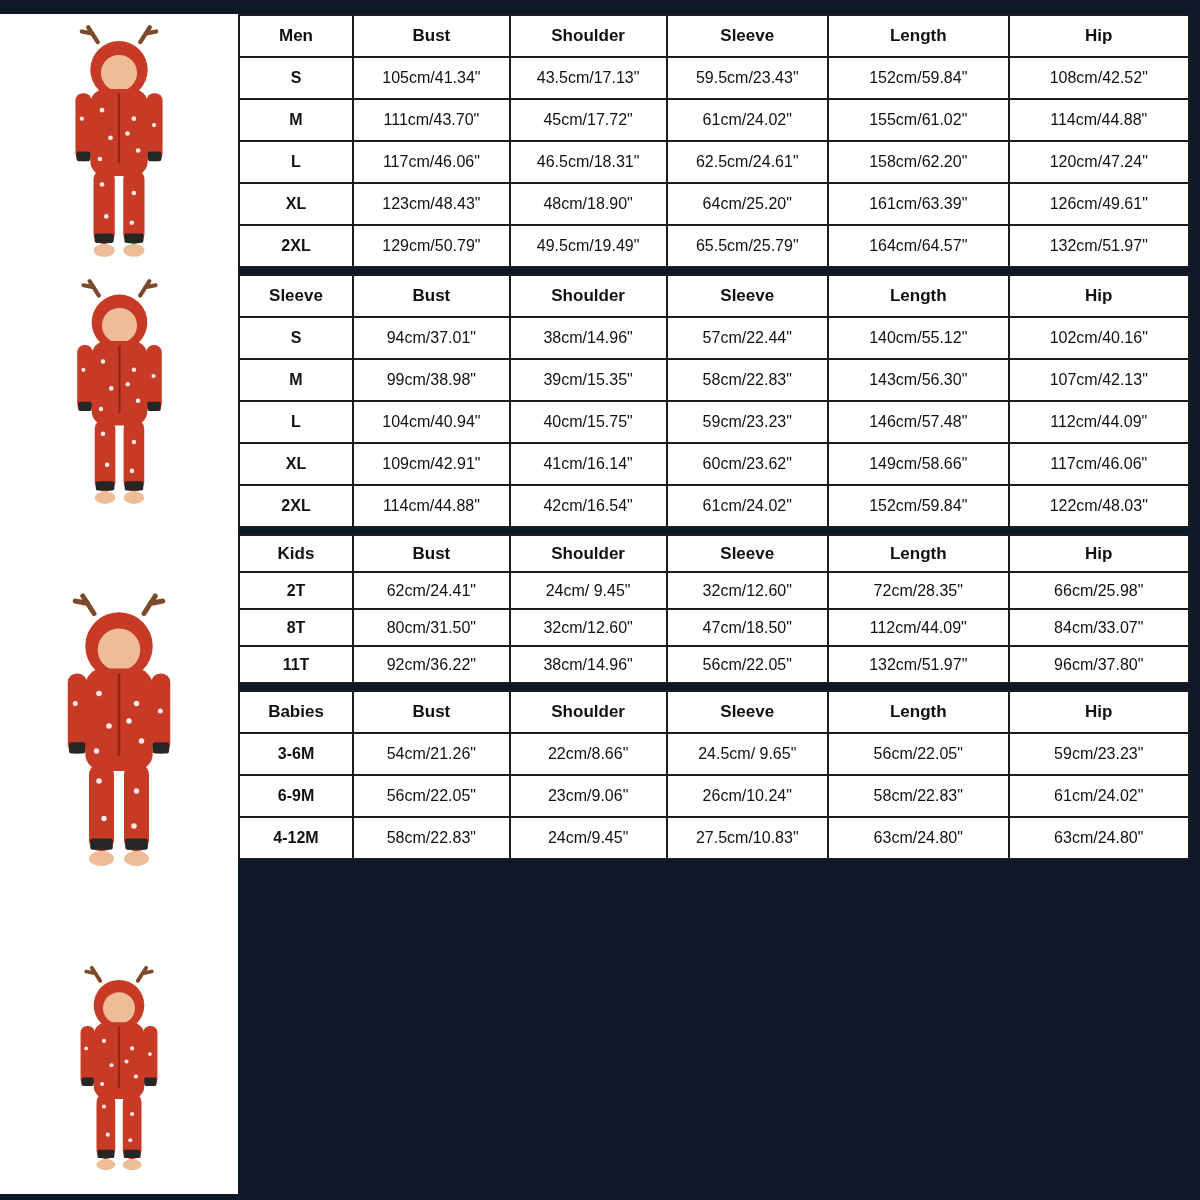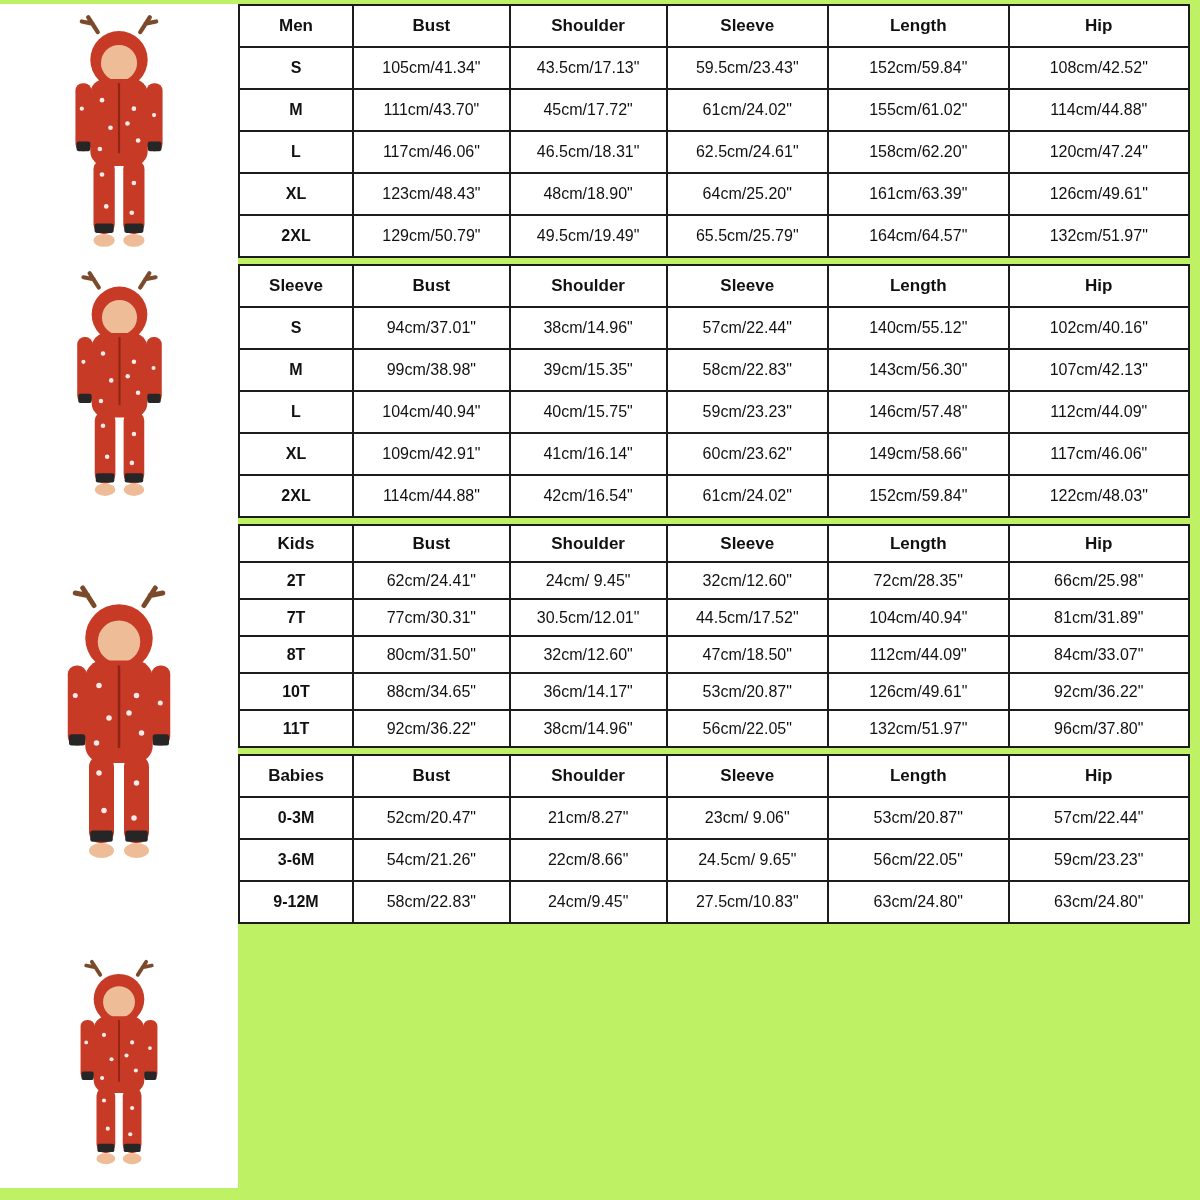--- a/index.html
+++ b/index.html
@@ -7,23 +7,23 @@
     padding: 0;
     background: #ffffff;
     font-family: "Liberation Sans", "DejaVu Sans", sans-serif;
     color: #111111;
   }
   .page {
     width: 1200px;
     height: 1200px;
     display: flex;
     box-sizing: border-box;
-    padding: 4px 10px 6px 0;
+    padding: 14px 10px 6px 0;
     overflow: hidden;
-    background: #bef264;
+    background: #0f172a;
   }
   .photo-col {
     width: 238px;
     flex: 0 0 238px;
     display: flex;
     flex-direction: column;
     align-items: center;
   }
   .photo-cell {
     width: 100%;
@@ -296,44 +296,28 @@
       <tbody>
           <tr>
             <th>2T</th>
             <td>62cm/24.41"</td>
             <td>24cm/ 9.45"</td>
             <td>32cm/12.60"</td>
             <td>72cm/28.35"</td>
             <td>66cm/25.98"</td>
           </tr>
           <tr>
-            <th>7T</th>
-            <td>77cm/30.31"</td>
-            <td>30.5cm/12.01"</td>
-            <td>44.5cm/17.52"</td>
-            <td>104cm/40.94"</td>
-            <td>81cm/31.89"</td>
-          </tr>
-          <tr>
             <th>8T</th>
             <td>80cm/31.50"</td>
             <td>32cm/12.60"</td>
             <td>47cm/18.50"</td>
             <td>112cm/44.09"</td>
             <td>84cm/33.07"</td>
           </tr>
           <tr>
-            <th>10T</th>
-            <td>88cm/34.65"</td>
-            <td>36cm/14.17"</td>
-            <td>53cm/20.87"</td>
-            <td>126cm/49.61"</td>
-            <td>92cm/36.22"</td>
-          </tr>
-          <tr>
             <th>11T</th>
             <td>92cm/36.22"</td>
             <td>38cm/14.96"</td>
             <td>56cm/22.05"</td>
             <td>132cm/51.97"</td>
             <td>96cm/37.80"</td>
           </tr>
         </tbody>
     </table>
 
@@ -351,37 +335,37 @@
             <th>Babies</th>
             <th>Bust</th>
             <th>Shoulder</th>
             <th>Sleeve</th>
             <th>Length</th>
             <th>Hip</th>
           </tr>
         </thead>
       <tbody>
           <tr>
-            <th>0-3M</th>
-            <td>52cm/20.47"</td>
-            <td>21cm/8.27"</td>
-            <td>23cm/ 9.06"</td>
-            <td>53cm/20.87"</td>
-            <td>57cm/22.44"</td>
-          </tr>
-          <tr>
             <th>3-6M</th>
             <td>54cm/21.26"</td>
             <td>22cm/8.66"</td>
             <td>24.5cm/ 9.65"</td>
             <td>56cm/22.05"</td>
             <td>59cm/23.23"</td>
           </tr>
           <tr>
-            <th>9-12M</th>
+            <th>6-9M</th>
+            <td>56cm/22.05"</td>
+            <td>23cm/9.06"</td>
+            <td>26cm/10.24"</td>
+            <td>58cm/22.83"</td>
+            <td>61cm/24.02"</td>
+          </tr>
+          <tr>
+            <th>4-12M</th>
             <td>58cm/22.83"</td>
             <td>24cm/9.45"</td>
             <td>27.5cm/10.83"</td>
             <td>63cm/24.80"</td>
             <td>63cm/24.80"</td>
           </tr>
         </tbody>
     </table>
 
   </div>

